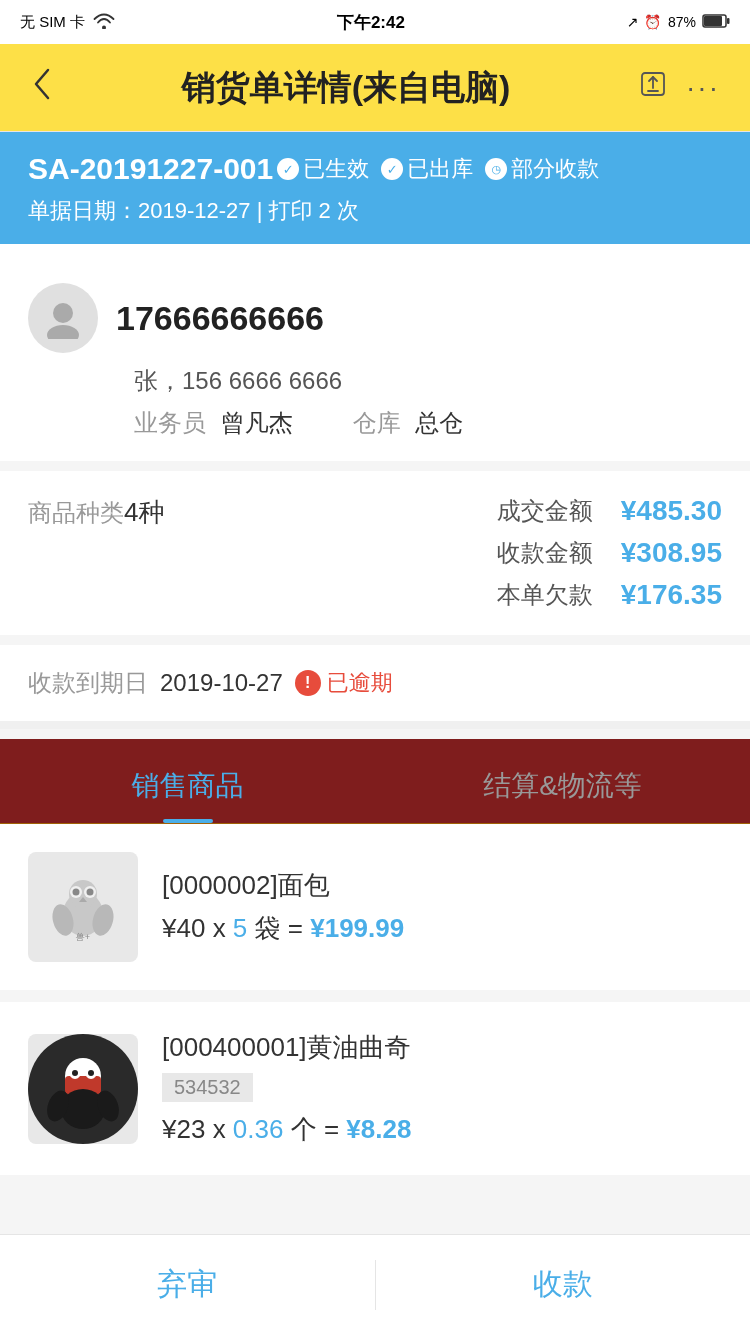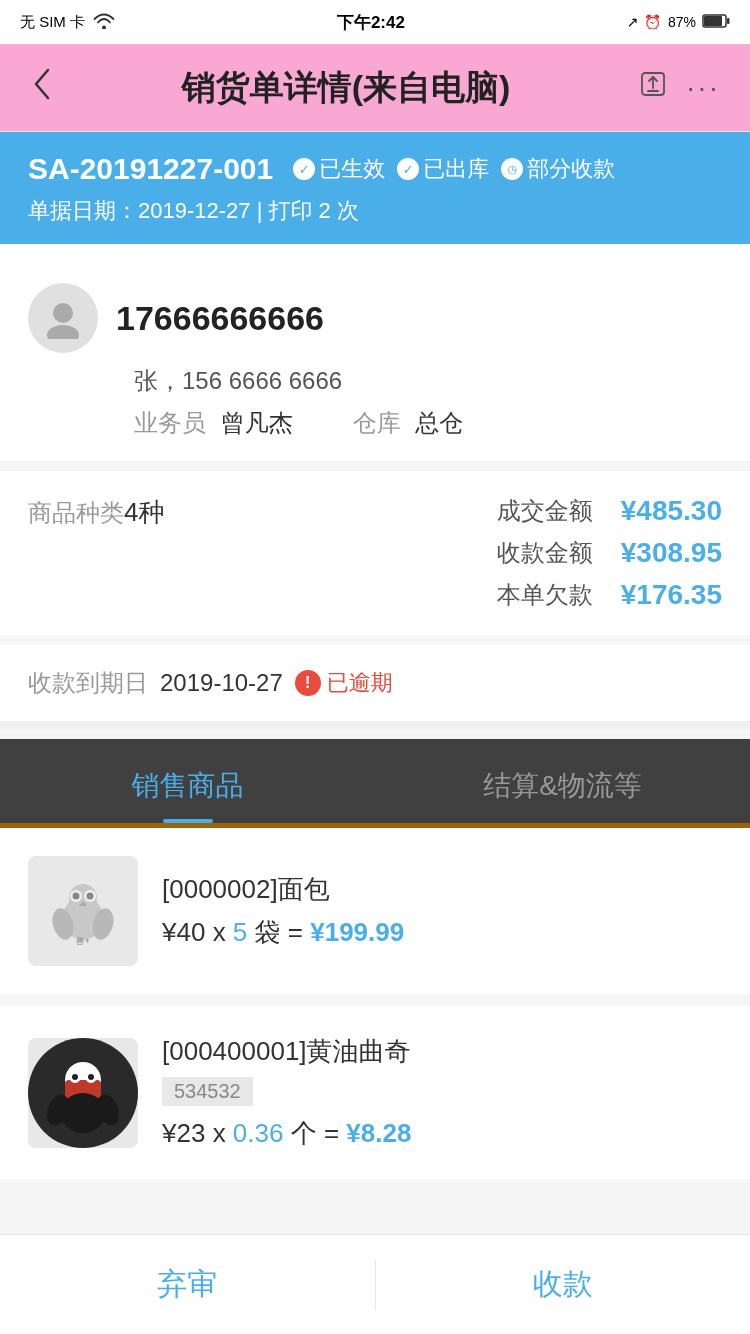--- a/index.html
+++ b/index.html
@@ -24,21 +24,21 @@
       font-size: 15px;
       font-weight: 500;
     }
     .status-left { display: flex; align-items: center; gap: 8px; }
     .status-center { font-size: 17px; font-weight: 600; }
     .status-right { display: flex; align-items: center; gap: 6px; font-size: 14px; }
 
     
     .nav-bar {
       height: 88px;
-      background: #f9a8d4;
+      background: #fde047;
       display: flex;
       align-items: center;
       justify-content: space-between;
       padding: 0 30px;
       border-bottom: 1px solid #e5e5e5;
     }
     .nav-back {
       font-size: 28px;
       color: #333;
       cursor: pointer;
@@ -51,21 +51,21 @@
     .nav-actions { display: flex; align-items: center; gap: 20px; }
 
     
     .blue-header {
       background: #4aaee8;
       padding: 20px 28px 18px;
     }
     .blue-header-top {
       display: flex;
       align-items: center;
-      gap: 20px;
+      gap: 4px;
       margin-bottom: 10px;
     }
     .order-number {
       font-size: 30px;
       font-weight: 700;
       color: #fff;
     }
     .status-badges {
       display: flex;
       align-items: center;
@@ -208,23 +208,23 @@
       color: #fff;
       display: flex;
       align-items: center;
       justify-content: center;
       font-size: 16px;
       font-weight: 700;
     }
 
     
     .tabs-section {
-      background: #404040;
-      display: flex;
-      border-bottom: 5px solid #a16207;
+      background: #7f1d1d;
+      display: flex;
+      border-bottom: 1px solid #a16207;
     }
     .tab {
       flex: 1;
       text-align: center;
       padding: 28px 0 18px;
       font-size: 28px;
       color: #999;
       cursor: pointer;
       position: relative;
     }

